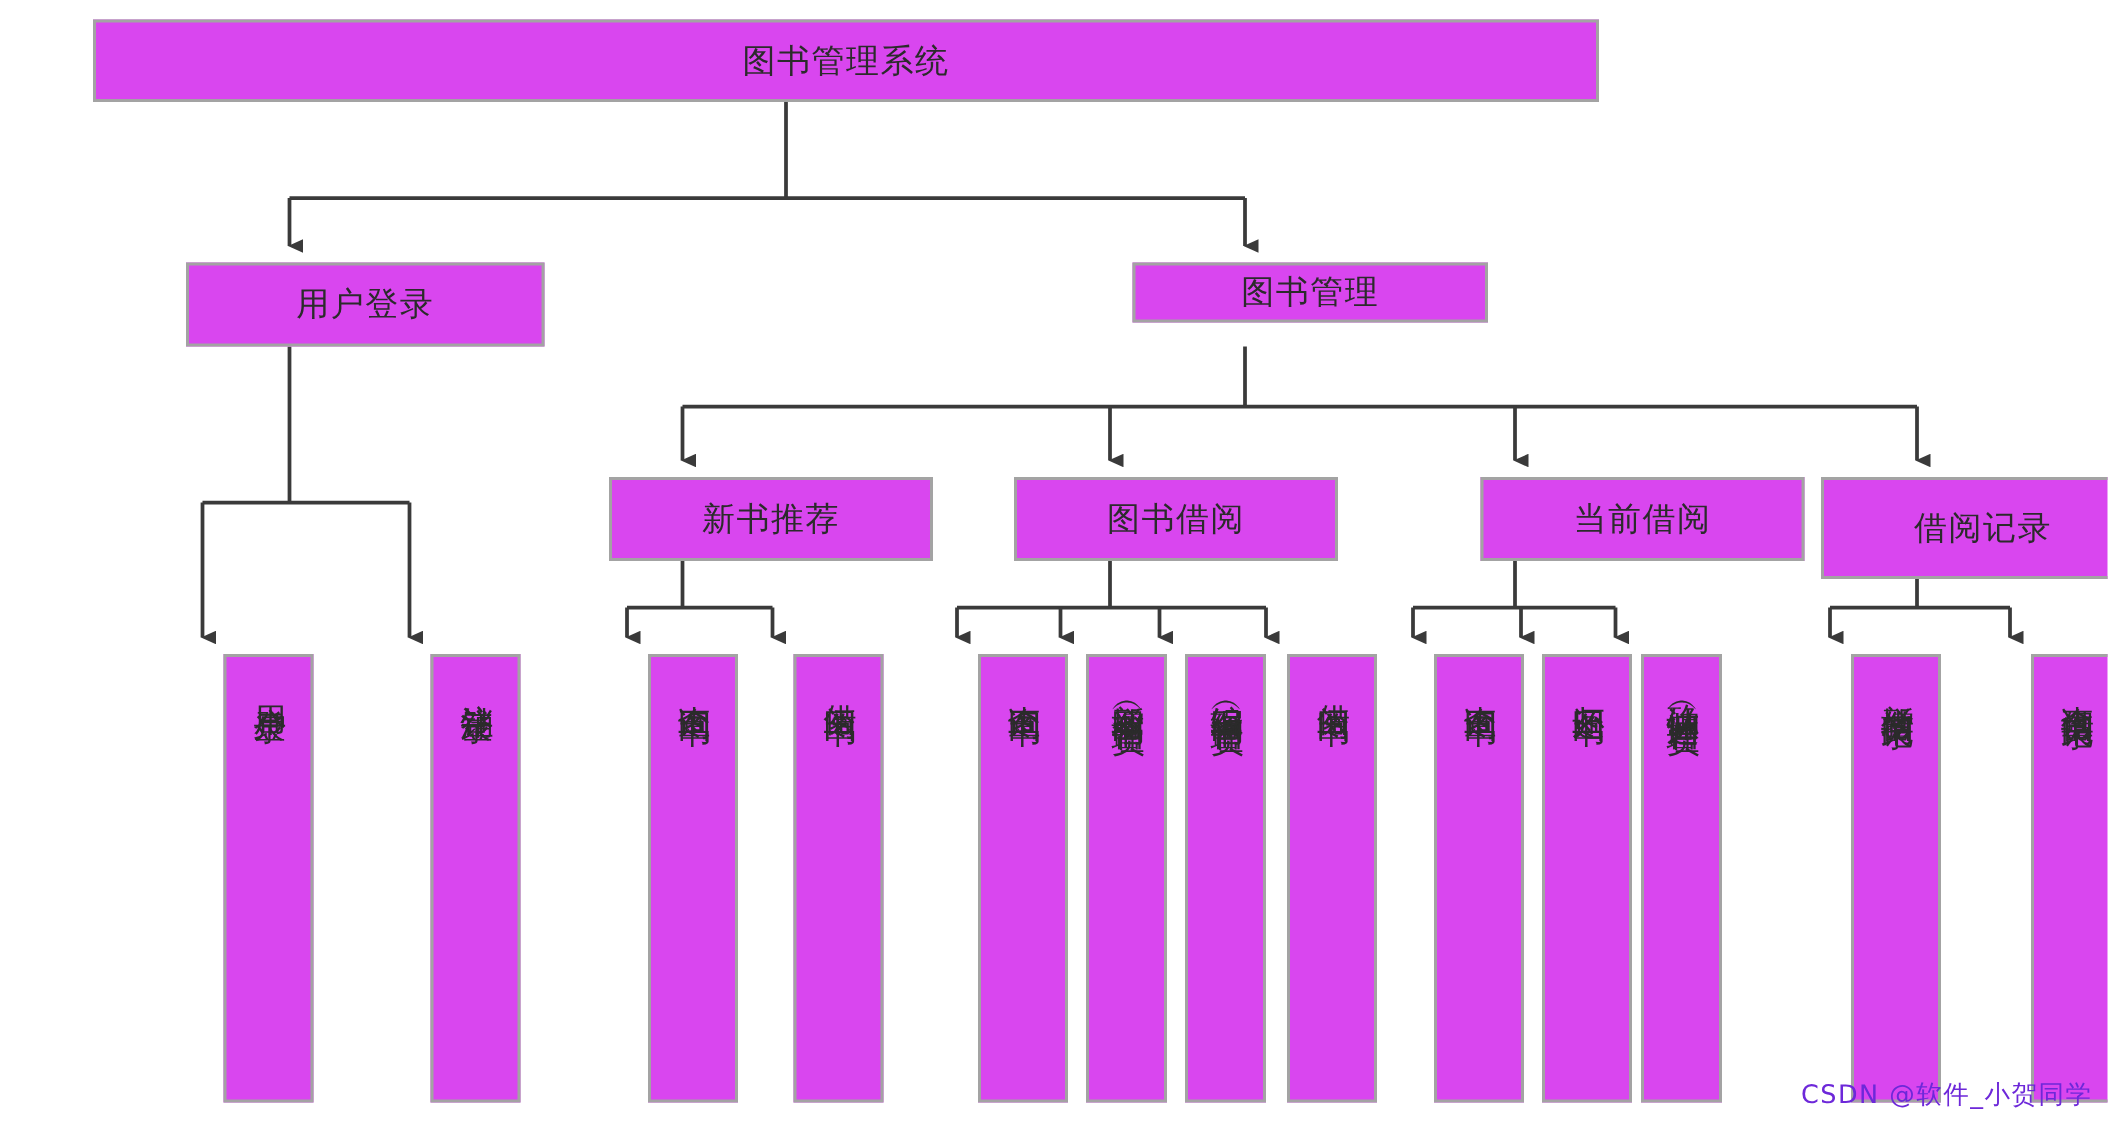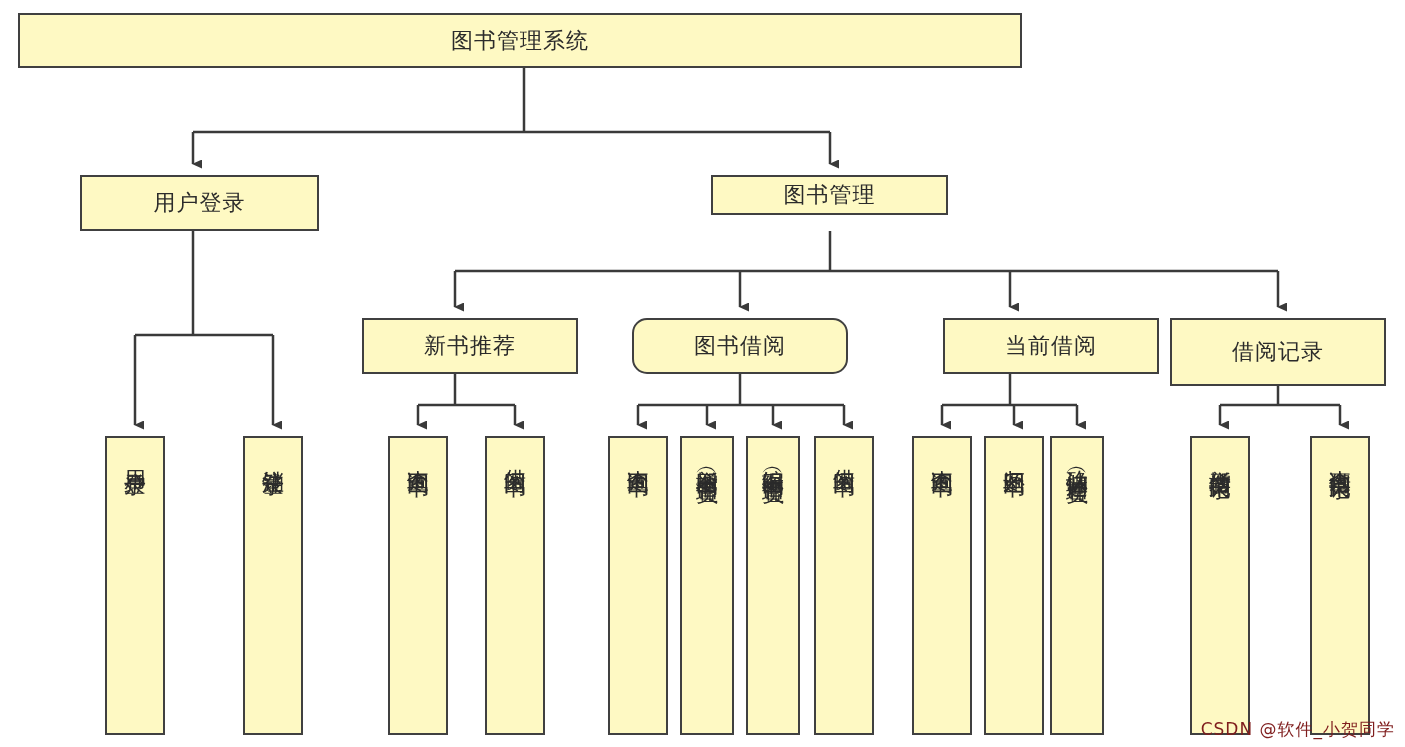--- a/index.html
+++ b/index.html
@@ -9,26 +9,27 @@
     font-family:"DejaVu Sans","Liberation Sans",sans-serif;
     overflow:hidden;
     position:relative;
   }
   #diagram-root{position:absolute;left:0;top:0;width:1405px;height:747px;}
   svg#connectors{position:absolute;left:0;top:0;width:1405px;height:747px;}
 
   .node{
     position:absolute;
     box-sizing:border-box;
-    background:#fef9c3;
-    border:2px solid #404040;
+    background:#d946ef;
+    border:2px solid #a3a3a3;
     display:flex;
     align-items:center;
     justify-content:center;
     color:#2b2b2b;
+    margin-left:44px;
   }
   .node.h-node{font-size:22px;letter-spacing:1px;}
   .node.leaf{
     align-items:flex-start;
     justify-content:center;
     padding-top:14px;
   }
   .vtext{
     writing-mode:vertical-rl;
     text-orientation:upright;
@@ -36,21 +37,21 @@
     line-height:1.18;
     letter-spacing:2px;
     color:#2b2b2b;
     white-space:nowrap;
   }
   .watermark{
     position:absolute;
     right:10px;
     bottom:6px;
     font-size:17px;
-    color:#7f1d1d;
+    color:#6d28d9;
     letter-spacing:1px;
     white-space:nowrap;
     pointer-events:none;
     margin-top:12px;
   }
 </style>
 </head>
 <body>
 
 <div id="diagram-root">
@@ -104,21 +105,21 @@
       </div>
       <div class="node h-node" style="left: 80px; top: 175px; width: 239px; height: 56px;">
         <span>用户登录</span>
       </div>
       <div class="node h-node" style="left: 711px; top: 175px; width: 237px; height: 40px;">
         <span>图书管理</span>
       </div>
       <div class="node h-node" style="left: 362px; top: 318px; width: 216px; height: 56px;">
         <span>新书推荐</span>
       </div>
-      <div class="node h-node" style="left: 632px; top: 318px; width: 216px; height: 56px; border-radius: 15px;">
+      <div class="node h-node" style="left: 632px; top: 318px; width: 216px; height: 56px;">
         <span>图书借阅</span>
       </div>
       <div class="node h-node" style="left: 943px; top: 318px; width: 216px; height: 56px;">
         <span>当前借阅</span>
       </div>
       <div class="node h-node" style="left: 1170px; top: 318px; width: 216px; height: 68px;">
         <span>借阅记录</span>
       </div>
       <div class="node leaf" style="left: 105px; top: 436px; width: 60px; height: 299px;">
         <span class="vtext">用户登录</span>

